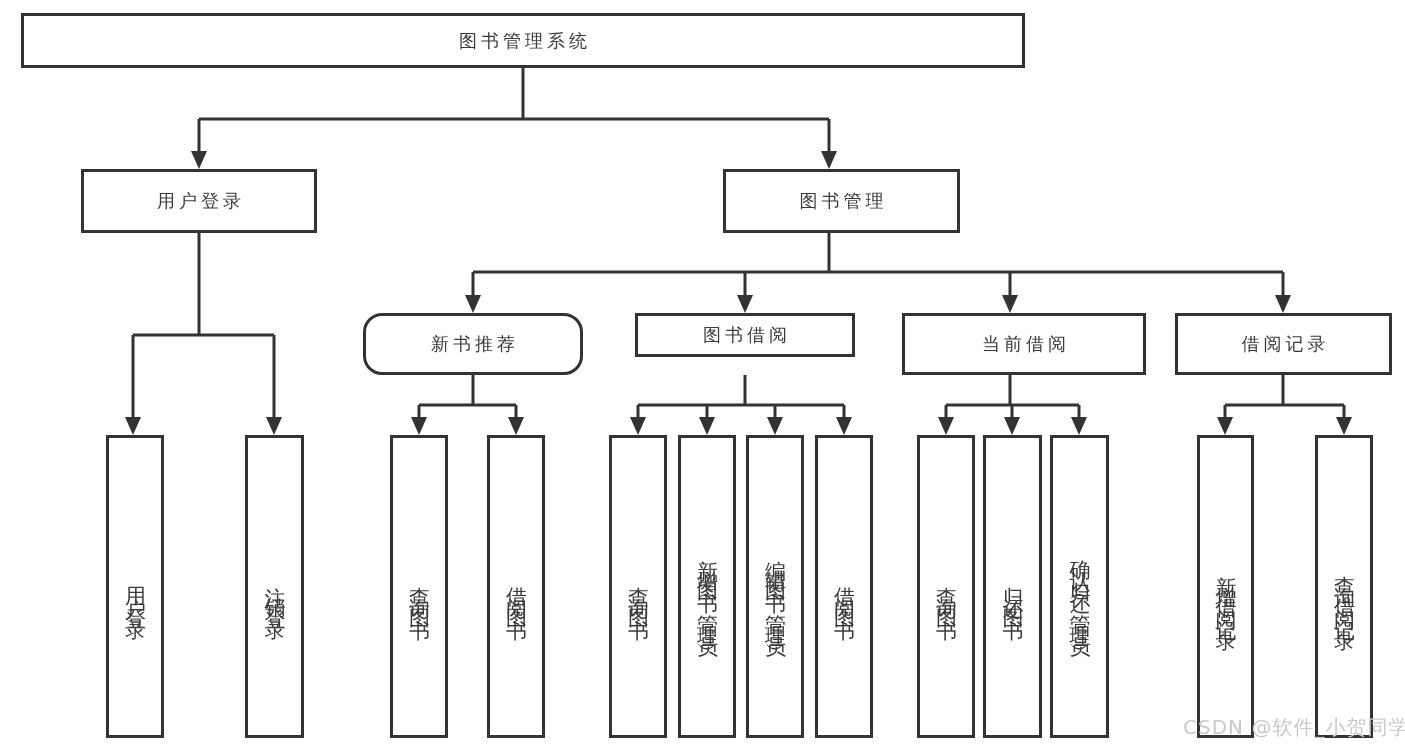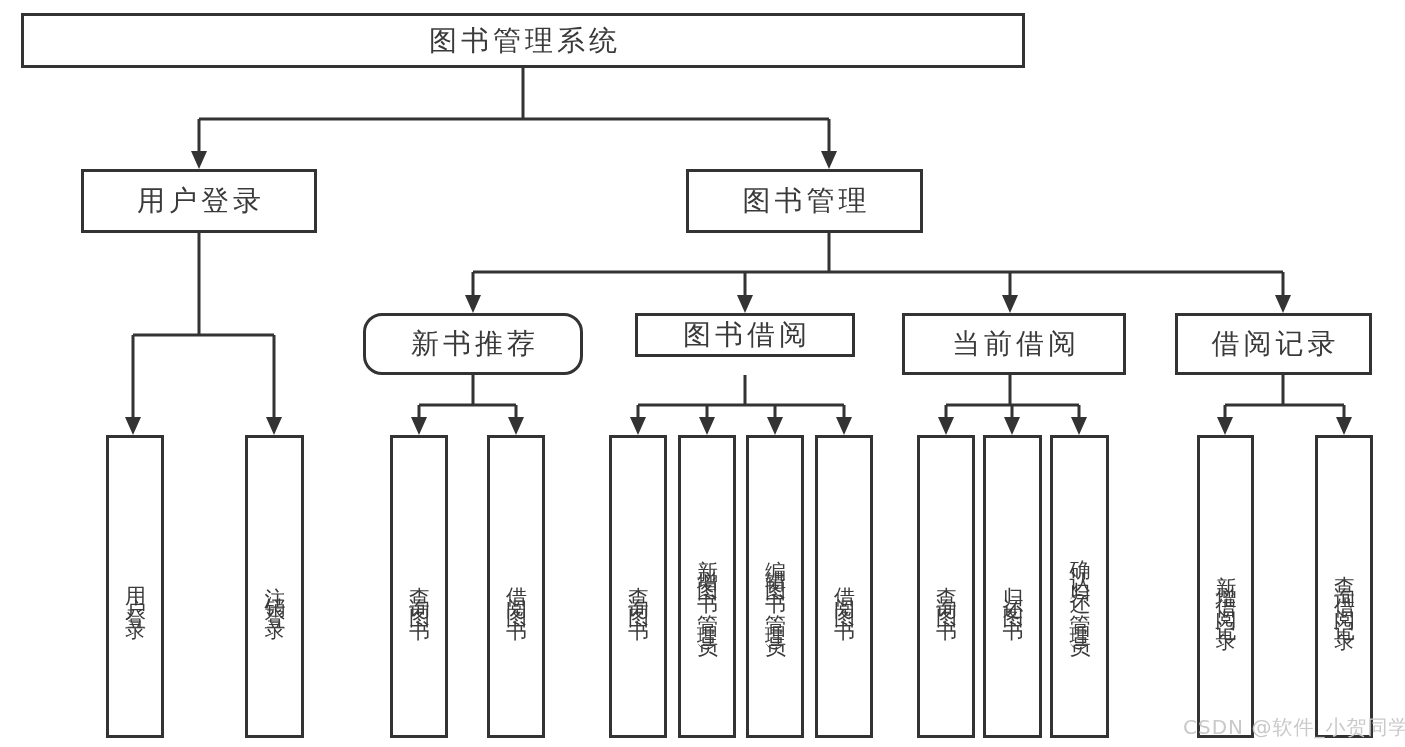--- a/index.html
+++ b/index.html
@@ -15,21 +15,21 @@
     position:absolute;
     box-sizing:border-box;
     border:3px solid #333333;
     background:#ffffff;
     display:flex;
     align-items:center;
     justify-content:center;
     color:#3a3a3a;
   }
   .h-label {
-    font-size:28px;
+    font-size:18px;
     letter-spacing:4px;
     text-indent:4px;
     white-space:nowrap;
   }
   .v-label {
     writing-mode:vertical-rl;
     text-orientation:mixed;
     font-size:21px;
     letter-spacing:11px;
     padding-top:11px;
@@ -71,34 +71,34 @@
          M1217 417 L1233 417 L1225 435 Z M1336 417 L1352 417 L1344 435 Z"></path>
   </svg>
 
   <div class="node" style="left:21px;top:13px;width:1004px;height:55px;">
     <span class="h-label">图书管理系统</span>
   </div>
 
   <div class="node" style="left:81px;top:169px;width:236px;height:64px;">
     <span class="h-label">用户登录</span>
   </div>
-  <div class="node" style="left:686px;top:169px;width:237px;height:64px;">
+  <div class="node" style="left:723px;top:169px;width:237px;height:64px;">
     <span class="h-label">图书管理</span>
   </div>
 
   <div class="node" style="left:363px;top:313px;width:220px;height:62px;border-radius:19px;">
     <span class="h-label">新书推荐</span>
   </div>
   <div class="node" style="left:635px;top:313px;width:220px;height:44px;">
     <span class="h-label">图书借阅</span>
   </div>
-  <div class="node" style="left:902px;top:313px;width:224px;height:62px;">
+  <div class="node" style="left:902px;top:313px;width:244px;height:62px;">
     <span class="h-label">当前借阅</span>
   </div>
-  <div class="node" style="left:1175px;top:313px;width:197px;height:62px;">
+  <div class="node" style="left:1175px;top:313px;width:217px;height:62px;">
     <span class="h-label">借阅记录</span>
   </div>
 
   <div class="node" style="left:106px;top:435px;width:58px;height:303px;">
     <span class="v-label">用户登录</span>
   </div>
   <div class="node" style="left:245px;top:435px;width:59px;height:303px;">
     <span class="v-label">注销登录</span>
   </div>
 

